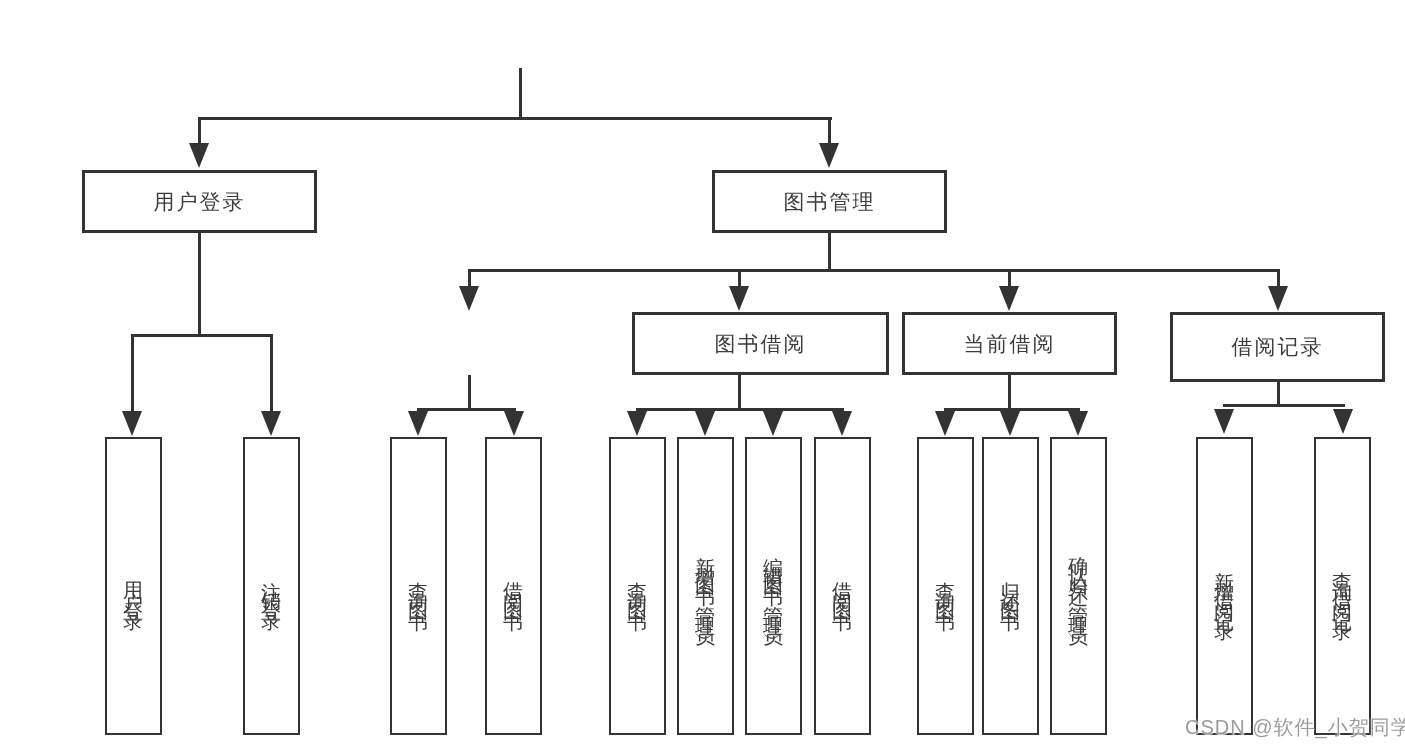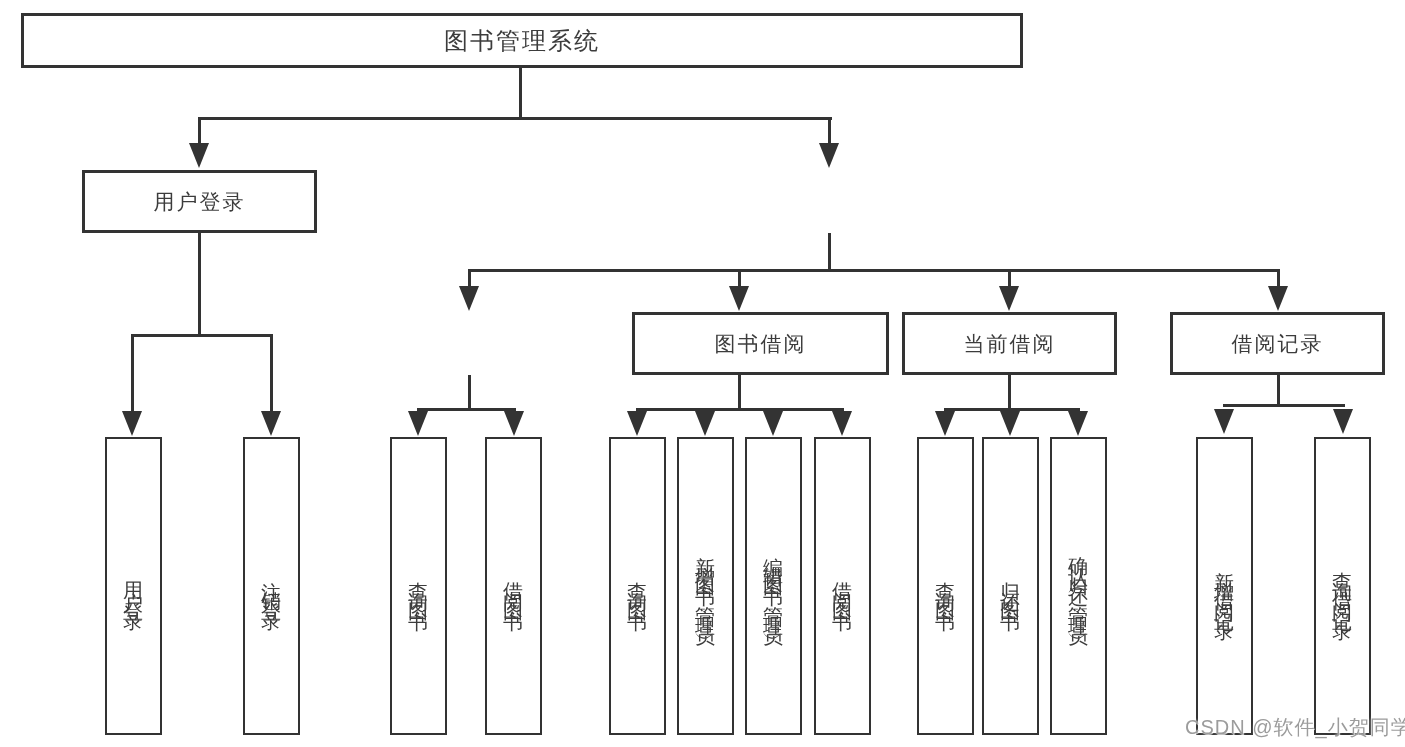--- a/index.html
+++ b/index.html
@@ -18,21 +18,21 @@
   .v-text{
     writing-mode:vertical-rl;text-orientation:mixed;
     font-size:20px;letter-spacing:10px;line-height:1;white-space:nowrap;
   }
   .n-root{left:21px;top:13px;width:1002px;height:55px;font-size:24px;letter-spacing:4px;}
   .n-login{left:82px;top:170px;width:235px;height:63px;font-size:21px;}
   .n-mgmt{left:712px;top:170px;width:235px;height:63px;font-size:21px;}
   .n-recommend{left:362px;top:312px;width:215px;height:63px;font-size:21px;}
   .n-borrow{left:632px;top:312px;width:257px;height:63px;font-size:21px;}
   .n-current{left:902px;top:312px;width:215px;height:63px;font-size:21px;}
-  .n-records{left:1170px;top:312px;width:215px;height:63px;font-size:21px;}
+  .n-records{left:1170px;top:312px;width:215px;height:70px;font-size:21px;}
   .n-leaf-0{left:105px;}  .n-leaf-1{left:243px;}
   .n-leaf-2{left:390px;}  .n-leaf-3{left:485px;}
   .n-leaf-4{left:609px;}  .n-leaf-5{left:677px;}
   .n-leaf-6{left:745px;}  .n-leaf-7{left:814px;}
   .n-leaf-8{left:917px;}  .n-leaf-9{left:982px;}  .n-leaf-10{left:1050px;}
   .n-leaf-11{left:1196px;} .n-leaf-12{left:1314px;}
   
   .ln{position:absolute;background:#333333;z-index:1;}
   .vl{width:3px;}
   .hl{height:3px;}
@@ -144,23 +144,23 @@
   <div class="arrow a-l4"></div>
   <div class="arrow a-l5"></div>
   <div class="arrow a-l6"></div>
   <div class="arrow a-l7"></div>
   <div class="arrow a-l8"></div>
   <div class="arrow a-l9"></div>
   <div class="arrow a-l10"></div>
   <div class="arrow a-l11"></div>
   <div class="arrow a-l12"></div>
 
-  <div class="box h n-root">图书管理系统</div>
 
   <div class="box h n-login">用户登录</div>
+  <div class="box h n-mgmt">图书管理</div>
 
   <div class="box h n-borrow">图书借阅</div>
   <div class="box h n-current">当前借阅</div>
   <div class="box h n-records">借阅记录</div>
 
   <div class="box leaf n-leaf-0">
     <span class="v-text">用户登录</span>
   </div>
   <div class="box leaf n-leaf-1">
     <span class="v-text">注销登录</span>

